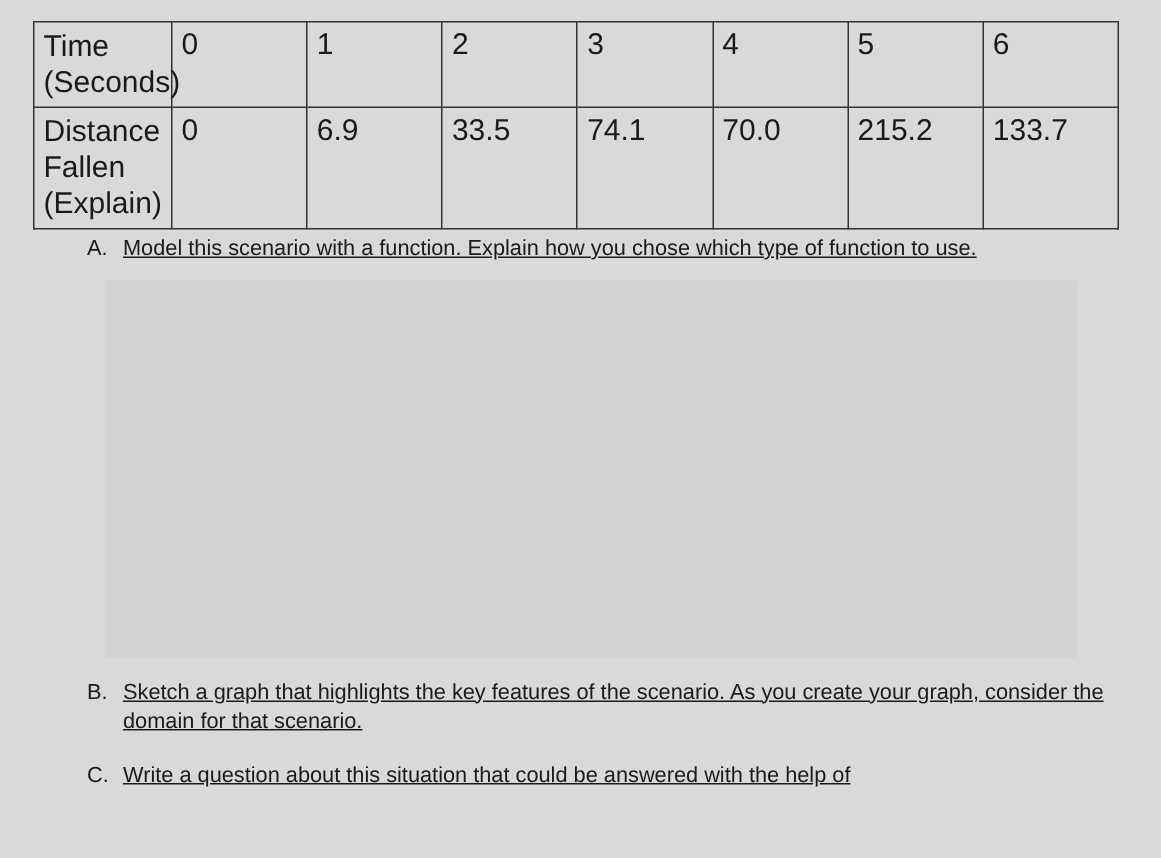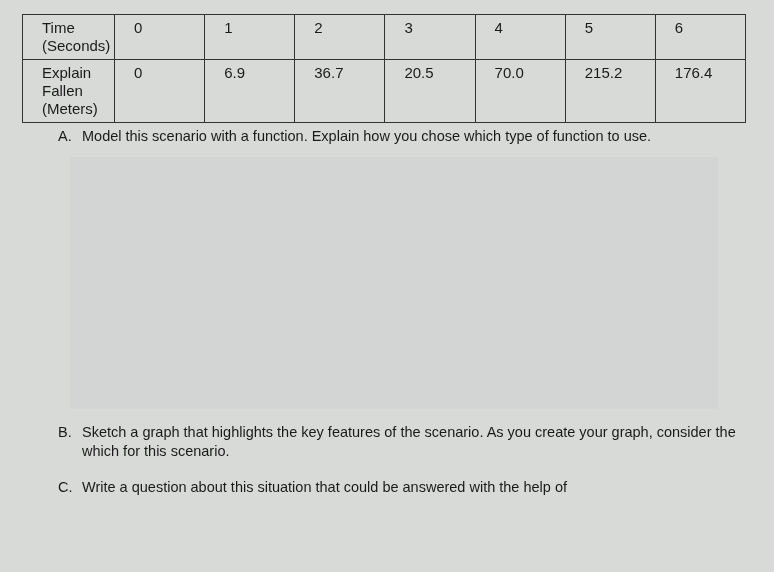--- a/index.html
+++ b/index.html
@@ -20,23 +20,23 @@
     .table-wrap {
       width: 100%;
     }
     table {
       border-collapse: collapse;
       width: 100%;
       table-layout: fixed;
     }
     td {
       border: 1px solid #333;
-      padding: 4px 19px;
+      padding: 4px 6px;
       vertical-align: top;
-      font-size: 15px;
+      font-size: 20px;
       background: #d8dad8;
       height: 42px;
     }
     td.label {
       width: 92px;
       line-height: 1.2;
     }
     .question-list {
       margin: 4px 0 0 36px;
     }
@@ -45,20 +45,21 @@
       display: flex;
       gap: 6px;
       line-height: 1.35;
       font-size: 14.5px;
     }
     .q-letter {
       min-width: 18px;
     }
     .q-text {
       flex: 1;
+      text-decoration: underline;
     }
     .blank-area {
       height: 252px;
       margin: 6px 28px 14px 48px;
       background: #d2d5d3;
       position: relative;
     }
     .spacer {
       height: 6px;
     }
@@ -73,45 +74,45 @@
       <td class="label">Time (Seconds)</td>
       <td>0</td>
       <td>1</td>
       <td>2</td>
       <td>3</td>
       <td>4</td>
       <td>5</td>
       <td>6</td>
     </tr>
     <tr>
-      <td class="label">Explain Fallen (Meters)</td>
+      <td class="label">Distance Fallen (Explain)</td>
       <td>0</td>
       <td>6.9</td>
-      <td>36.7</td>
-      <td>20.5</td>
+      <td>33.5</td>
+      <td>74.1</td>
       <td>70.0</td>
       <td>215.2</td>
-      <td>176.4</td>
+      <td>133.7</td>
     </tr>
   </tbody>
     </table>
 </div>
 
 <div class="question-list">
   <div class="question-item">
     <span class="q-letter">A.</span>
     <span class="q-text">Model this scenario with a function. Explain how you chose which type of function to use.</span>
   </div>
 </div>
 
 <div class="blank-area"></div>
 
 <div class="question-list">
   <div class="question-item">
     <span class="q-letter">B.</span>
-    <span class="q-text">Sketch a graph that highlights the key features of the scenario. As you create your graph, consider the which for this scenario.</span>
+    <span class="q-text">Sketch a graph that highlights the key features of the scenario. As you create your graph, consider the domain for that scenario.</span>
   </div>
   <div class="spacer"></div>
   <div class="question-item">
     <span class="q-letter">C.</span>
     <span class="q-text">Write a question about this situation that could be answered with the help of</span>
   </div>
 </div>
 
 </body></html>

